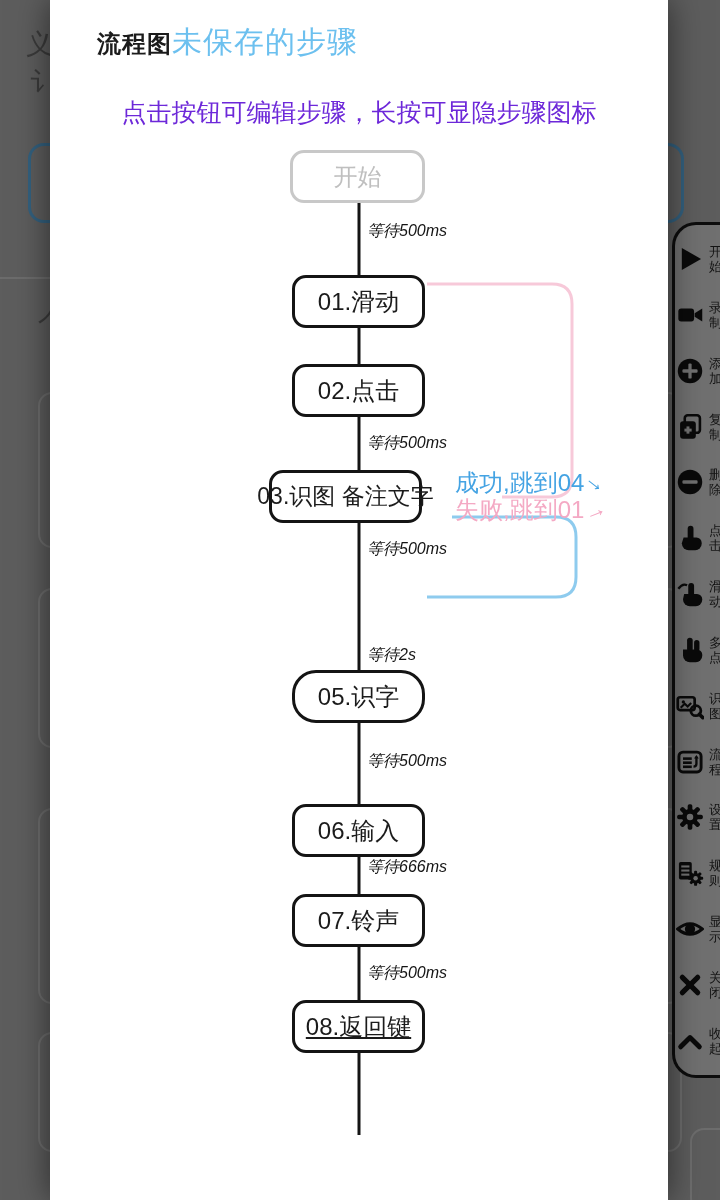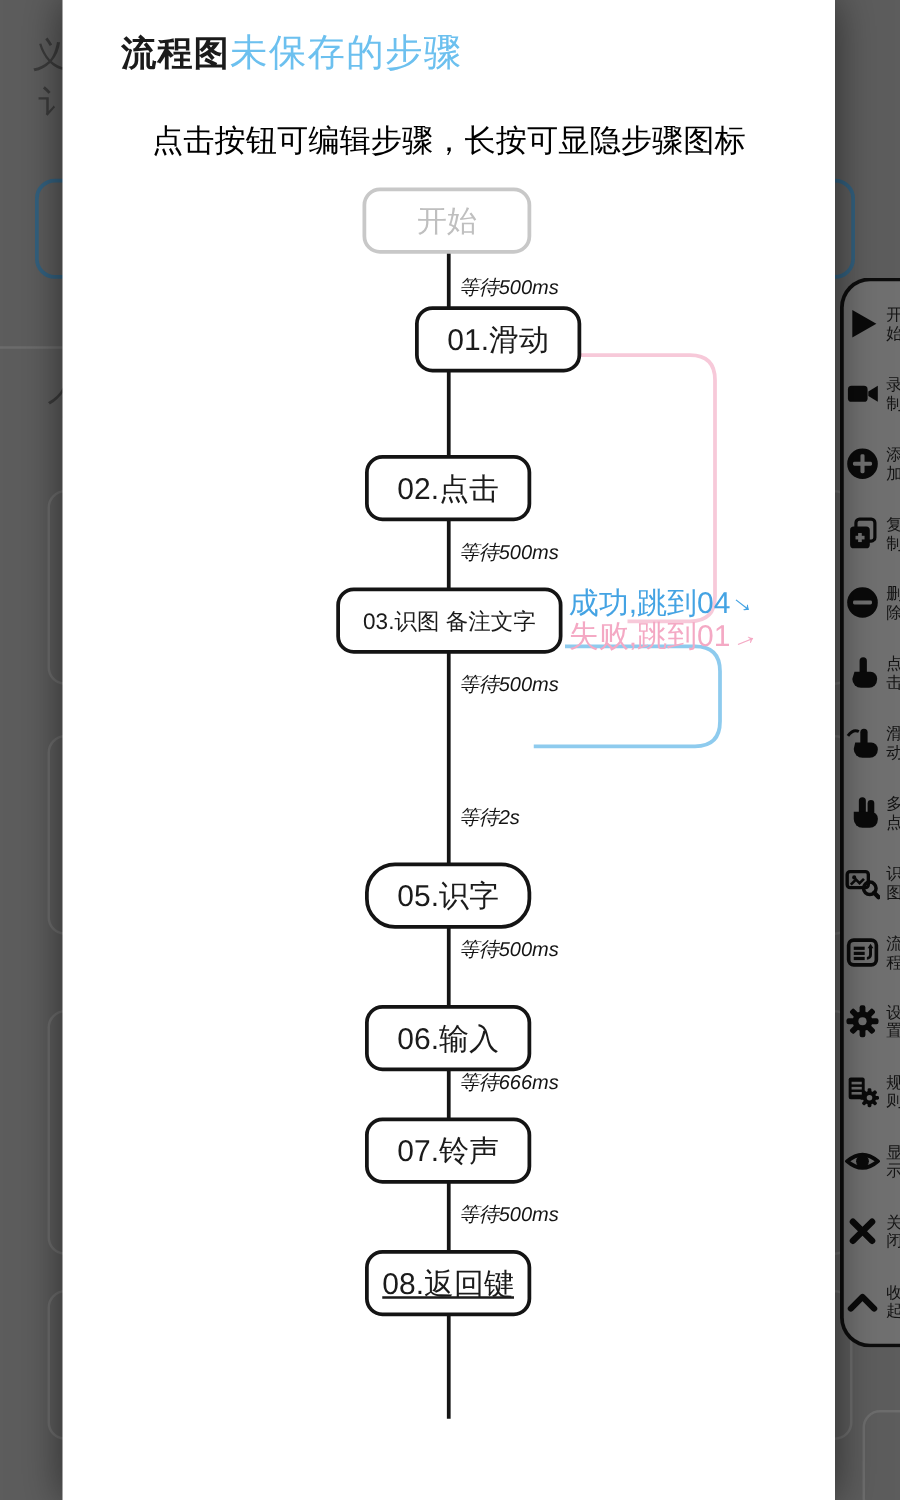--- a/index.html
+++ b/index.html
@@ -14,33 +14,33 @@
   .bg-text{color:#3b3b3b;font-size:27px;}
   .bg-blue-box{left:28px;top:143px;width:650px;height:74px;border:3px solid #33617f;border-radius:16px;}
   .bg-divider{left:0;top:277px;width:50px;height:2px;background:#6c6c6c;}
   .bg-card{border:2px solid #6d6d6d;border-radius:14px;width:640px;left:38px;}
   
   .modal{
     position:absolute;left:50px;top:0;width:618px;height:1200px;background:#ffffff;
     box-shadow:0 0 32px rgba(0,0,0,0.55);
   }
   .title-row{position:absolute;left:47px;top:22px;display:flex;align-items:baseline;white-space:nowrap;}
-  .title{font-size:28px;font-weight:600;color:#1b1b1b;letter-spacing:1px;}
+  .title{font-size:24px;font-weight:600;color:#1b1b1b;letter-spacing:1px;}
   .title-status{font-size:30px;color:#6cc0ef;letter-spacing:1px;}
-  .hint{position:absolute;left:0;top:96px;width:618px;text-align:center;font-size:25px;color:#000000;}
+  .hint{position:absolute;left:0;top:96px;width:618px;text-align:center;font-size:25px;color:#6d28d9;}
   
   .fc-svg{position:absolute;left:0;top:0;pointer-events:none;}
   .node{
     position:absolute;width:133px;height:53px;box-sizing:border-box;
     background:#fff;border:3px solid #141414;border-radius:14px;
     display:flex;align-items:center;justify-content:center;
     font-size:24px;color:#1b1b1b;white-space:nowrap;left:242px;
   }
   .node.terminal{border-color:#c8c8c8;color:#bfbfbf;width:135px;left:240px;}
-  .node.wide{width:181px;left:219px;font-size:18px;}
+  .node.wide{width:153px;left:219px;font-size:23px;}
   .edge-label{position:absolute;left:317px;font-size:16px;color:#141414;white-space:nowrap;line-height:28px;font-style:italic;}
   .branch-label{position:absolute;left:405px;font-size:24px;line-height:27px;white-space:nowrap;}
   .branch-label.success{color:#44a3e3;}
   .branch-label.fail{color:#f4a9c4;}
   .jump-arrow{display:inline-block;font-size:22px;}
   .jump-arrow.down{transform:rotate(38deg) translateY(-2px);}
   .jump-arrow.up{transform:rotate(-22deg);}
   
   .sidebar{
     position:absolute;left:672px;top:222px;width:60px;height:856px;box-sizing:border-box;
@@ -207,24 +207,24 @@
   </div>
   <div class="hint">点击按钮可编辑步骤，长按可显隐步骤图标</div>
 
   <svg class="fc-svg" width="618" height="1200">
     <line x1="309" y1="175" x2="309" y2="1135" stroke="#141414" stroke-width="3"></line>
     <path d="M377 284 H502 Q522 284 522 304 V477 Q522 497 502 497 H452" fill="none" stroke="#f7c9d9" stroke-width="3"></path>
     <path d="M402 517 H506 Q526 517 526 537 V577 Q526 597 506 597 H377" fill="none" stroke="#8ecbee" stroke-width="3"></path>
   </svg>
 
   <div class="node terminal" style="top:150px;">开始</div>
-  <div class="node" style="top:245px;margin-left:40px;">01.滑动</div>
+  <div class="node" style="top:275px;">01.滑动</div>
   <div class="node" style="top:364px;">02.点击</div>
   <div class="node wide" style="top:470px;">03.识图 备注文字</div>
-  <div class="node" style="top:690px;border-radius:24px;">05.识字</div>
+  <div class="node" style="top:670px;border-radius:24px;">05.识字</div>
   <div class="node" style="top:788px;margin-top:16px;">06.输入</div>
   <div class="node" style="top:894px;">07.铃声</div>
   <div class="node" style="top:1000px;text-decoration:underline;">08.返回键</div>
 
   <div class="edge-label" style="top:217px;">等待500ms</div>
   <div class="edge-label" style="top:429px;">等待500ms</div>
   <div class="edge-label" style="top:535px;">等待500ms</div>
   <div class="edge-label" style="top:641px;">等待2s</div>
   <div class="edge-label" style="top:747px;">等待500ms</div>
   <div class="edge-label" style="top:853px;">等待666ms</div>

